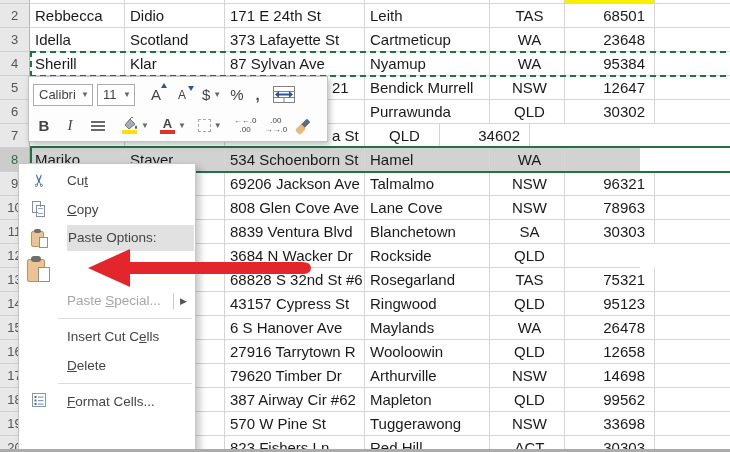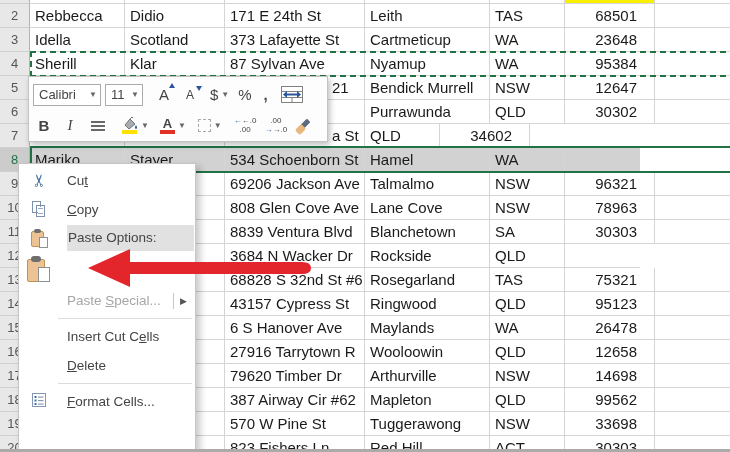--- a/index.html
+++ b/index.html
@@ -12,22 +12,22 @@
   .row.sliver{height:4px;}
   .cell{box-sizing:border-box;border-right:1px solid #D5D5D5;border-bottom:1px solid #D5D5D5;
         font-size:15px;color:#1a1a1a;line-height:23px;white-space:nowrap;overflow:hidden;
         background:#fff;position:relative;}
   .c-n{width:30px;background:#E8E8E8;border-right:1px solid #B3B3B3;border-bottom:1px solid #CFCFCF;
        text-align:center;font-size:13px;color:#555;line-height:23px;}
   .c-first{width:95px;padding-left:5px;}
   .c-last{width:100px;padding-left:5px;}
   .c-address{width:140px;padding-left:5px;}
   .c-city{width:125px;padding-left:5px;}
-  .c-state{width:75px;padding-left:5px;}
-  .c-postal{width:90px;padding-right:17px;text-align:right;}
+  .c-state{width:75px;padding-left:5px;text-align:center;}
+  .c-postal{width:90px;padding-right:9px;text-align:right;}
   .c-g{width:75px;border-right:none;}
   .row.sel .cell{background:#D2D2D2;}
   .row.sel .c-n{background:#CCCCCC;color:#217346;}
   .frag{position:absolute;left:107px;top:0;}
   .yellow-f{background:#F9EF00 !important;}
 
   
   .ants{position:absolute;left:30px;top:51px;width:706px;height:26px;box-sizing:border-box;
         border:2px dashed #217346;border-right:none;z-index:2;pointer-events:none;}
   
@@ -319,21 +319,21 @@
         <div class="cell c-g"></div>
       </div>
     </div>
 
   <div class="ants"></div>
 
   <div class="selbox"></div>
 
   <div class="mtb">
     <div class="mtb-row">
-      <div class="combo" style="width:68px;margin-right:4px;">
+      <div class="combo" style="width:60px;margin-right:4px;">
         <span>Calibri</span>
         <span class="caret">▼</span>
       </div>
       <div class="combo" style="width:38px;margin-right:8px;">
         <span>11</span>
         <span class="caret">▼</span>
       </div>
       <div class="tbtn" style="margin:0 5px;">
         <span class="ga"><span>A</span><span class="tri-up"></span></span>
       </div>

